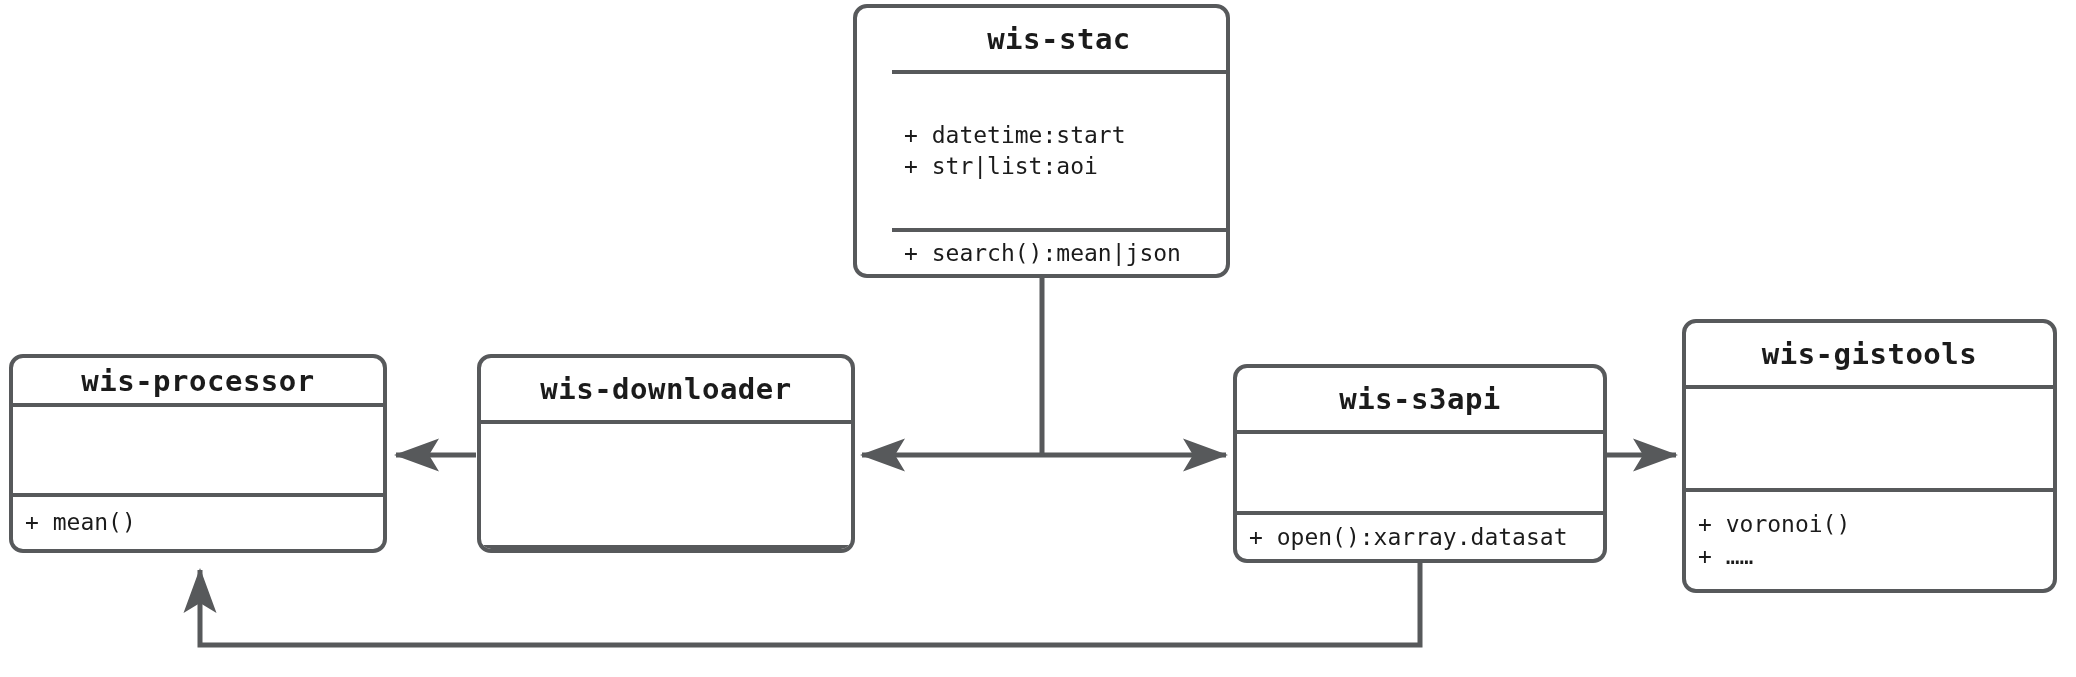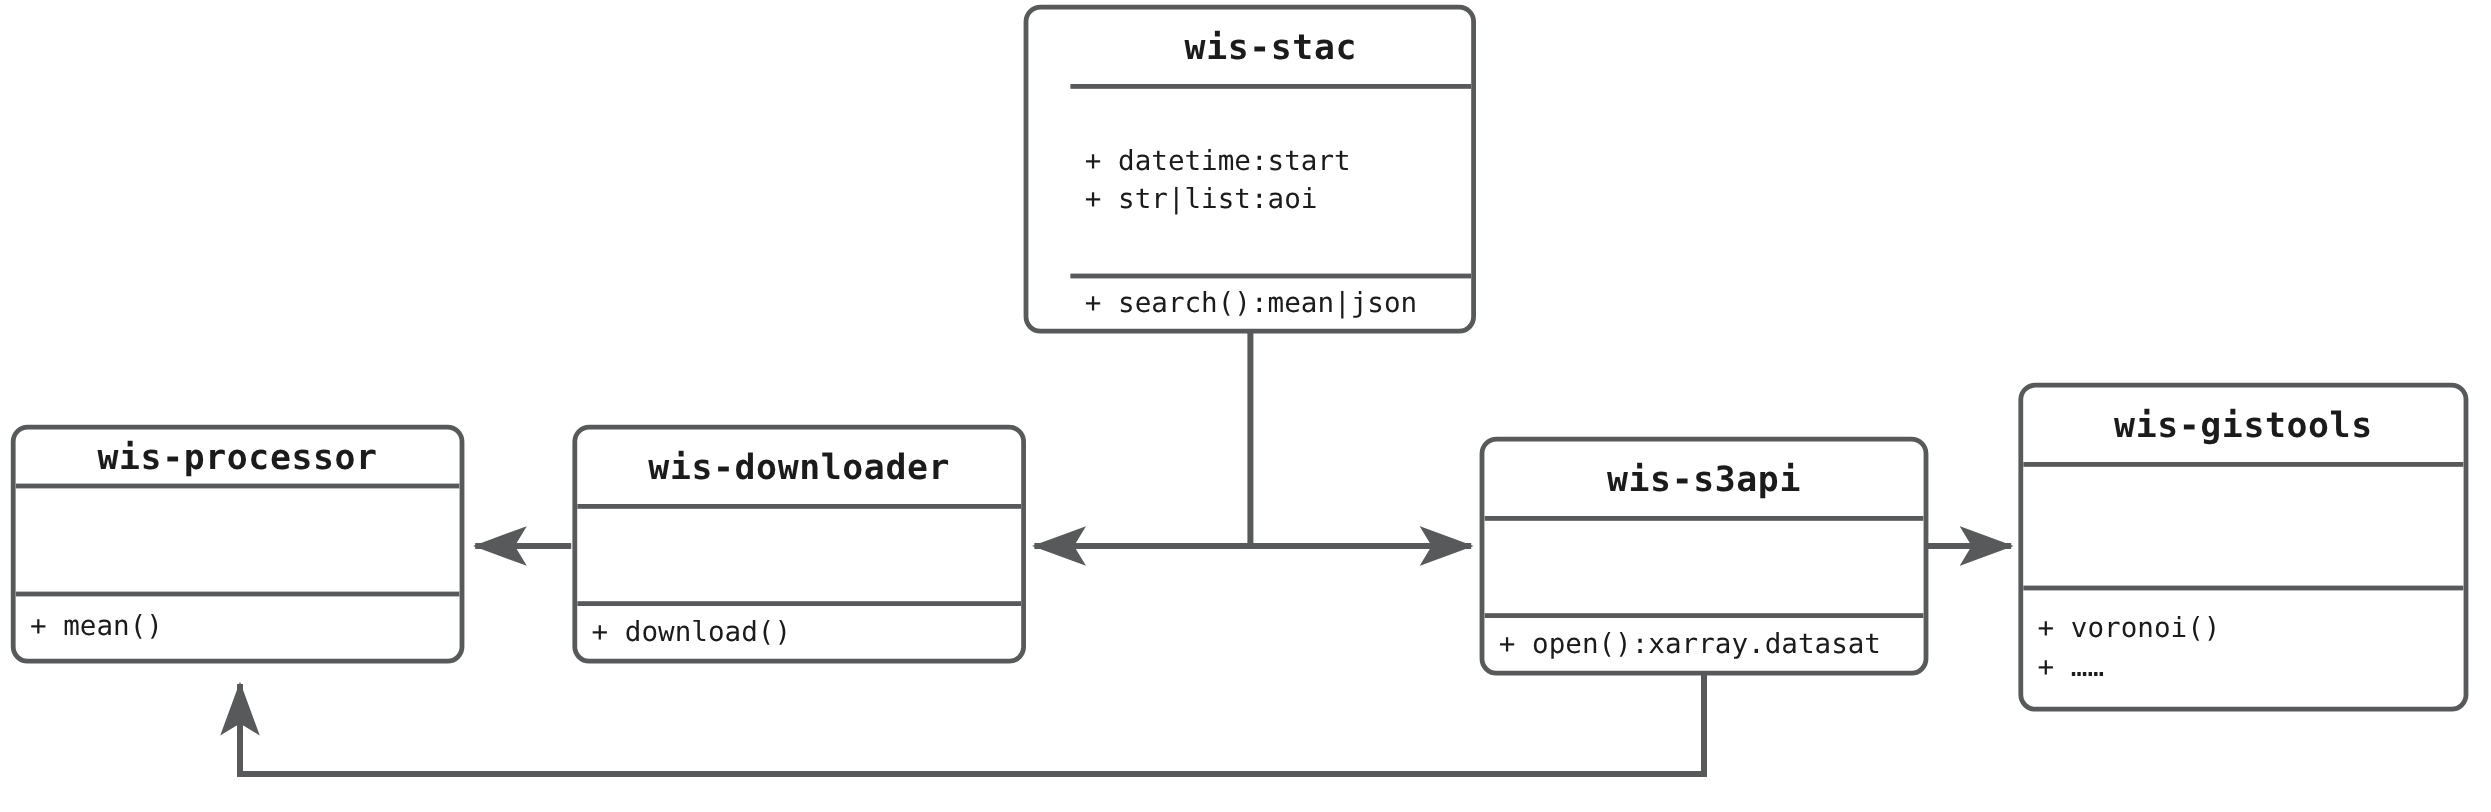--- a/index.html
+++ b/index.html
@@ -131,23 +131,20 @@
     <div class="uml-section">
       <div class="uml-member">+ mean()</div>
     </div>
   </div>
 
   <div class="uml-class" style="left:477px; top:354px; width:378px; height:199px;">
     <div class="uml-title" style="height:62px;">wis-downloader</div>
     <div class="uml-divider"></div>
     <div class="uml-section empty" style="height:65px;"></div>
     <div class="uml-divider"></div>
-    <div class="uml-section">
-      <div class="uml-member">+ download()</div>
-    </div>
   </div>
 
   <div class="uml-class" style="left:1233px; top:354px; width:374px; height:199px;margin-top:10px;">
     <div class="uml-title" style="height:62px;">wis-s3api</div>
     <div class="uml-divider"></div>
     <div class="uml-section empty" style="height:65px;"></div>
     <div class="uml-divider"></div>
     <div class="uml-section">
       <div class="uml-member">+ open():xarray.datasat</div>
     </div>

